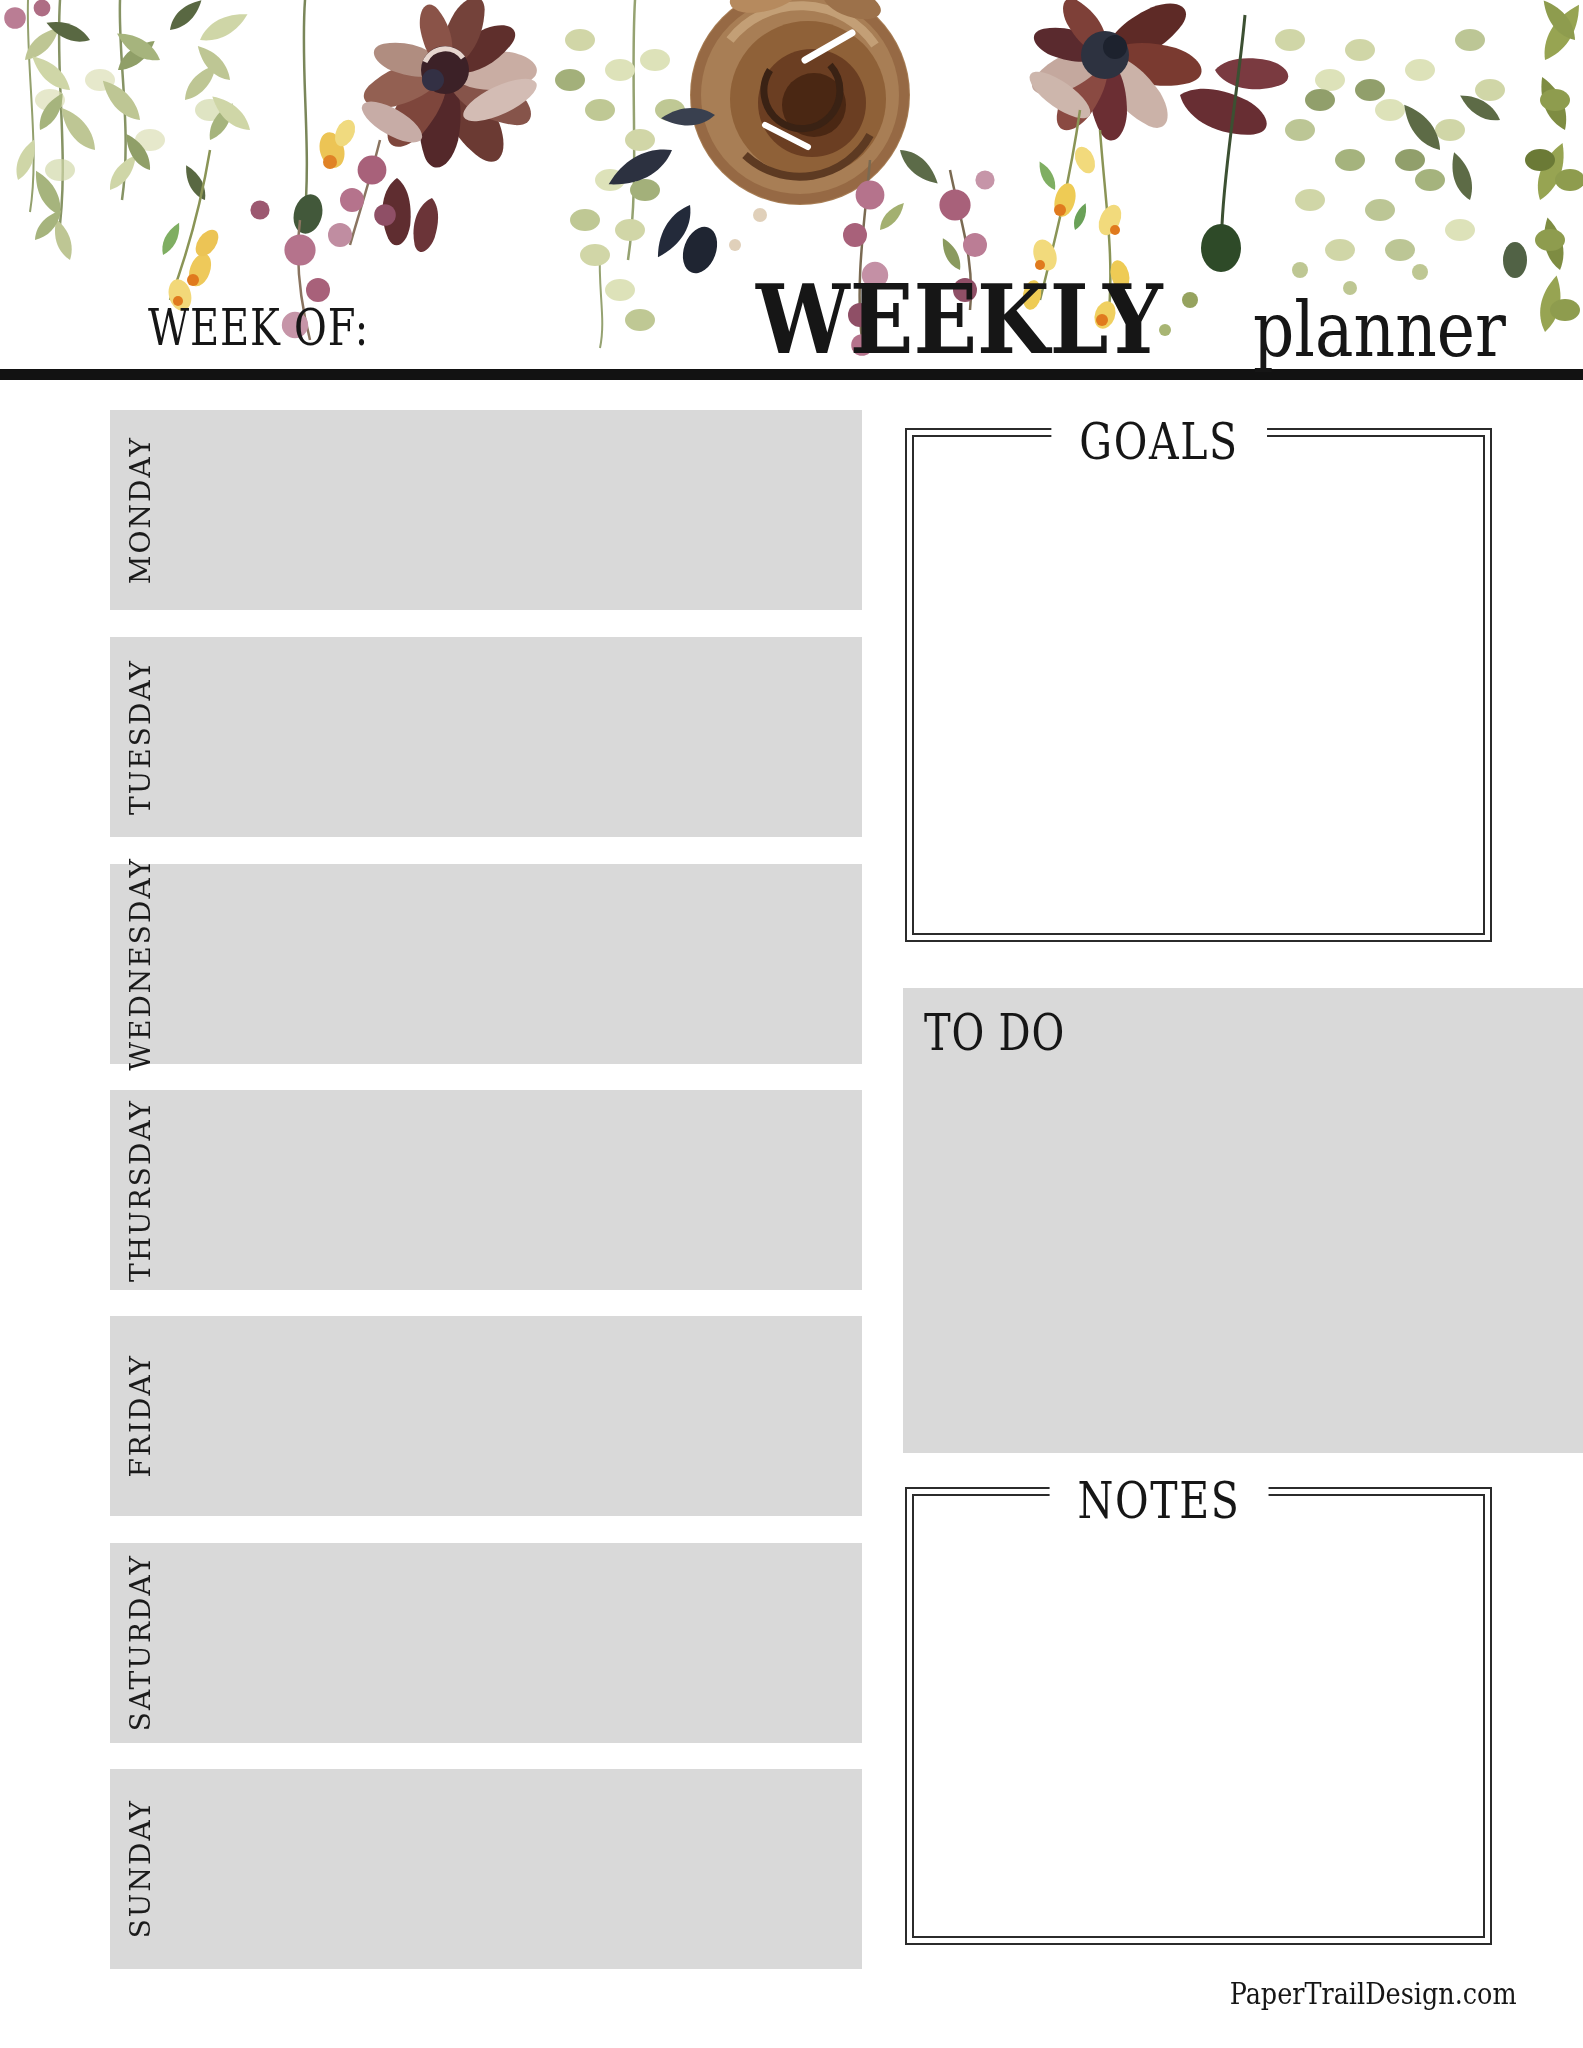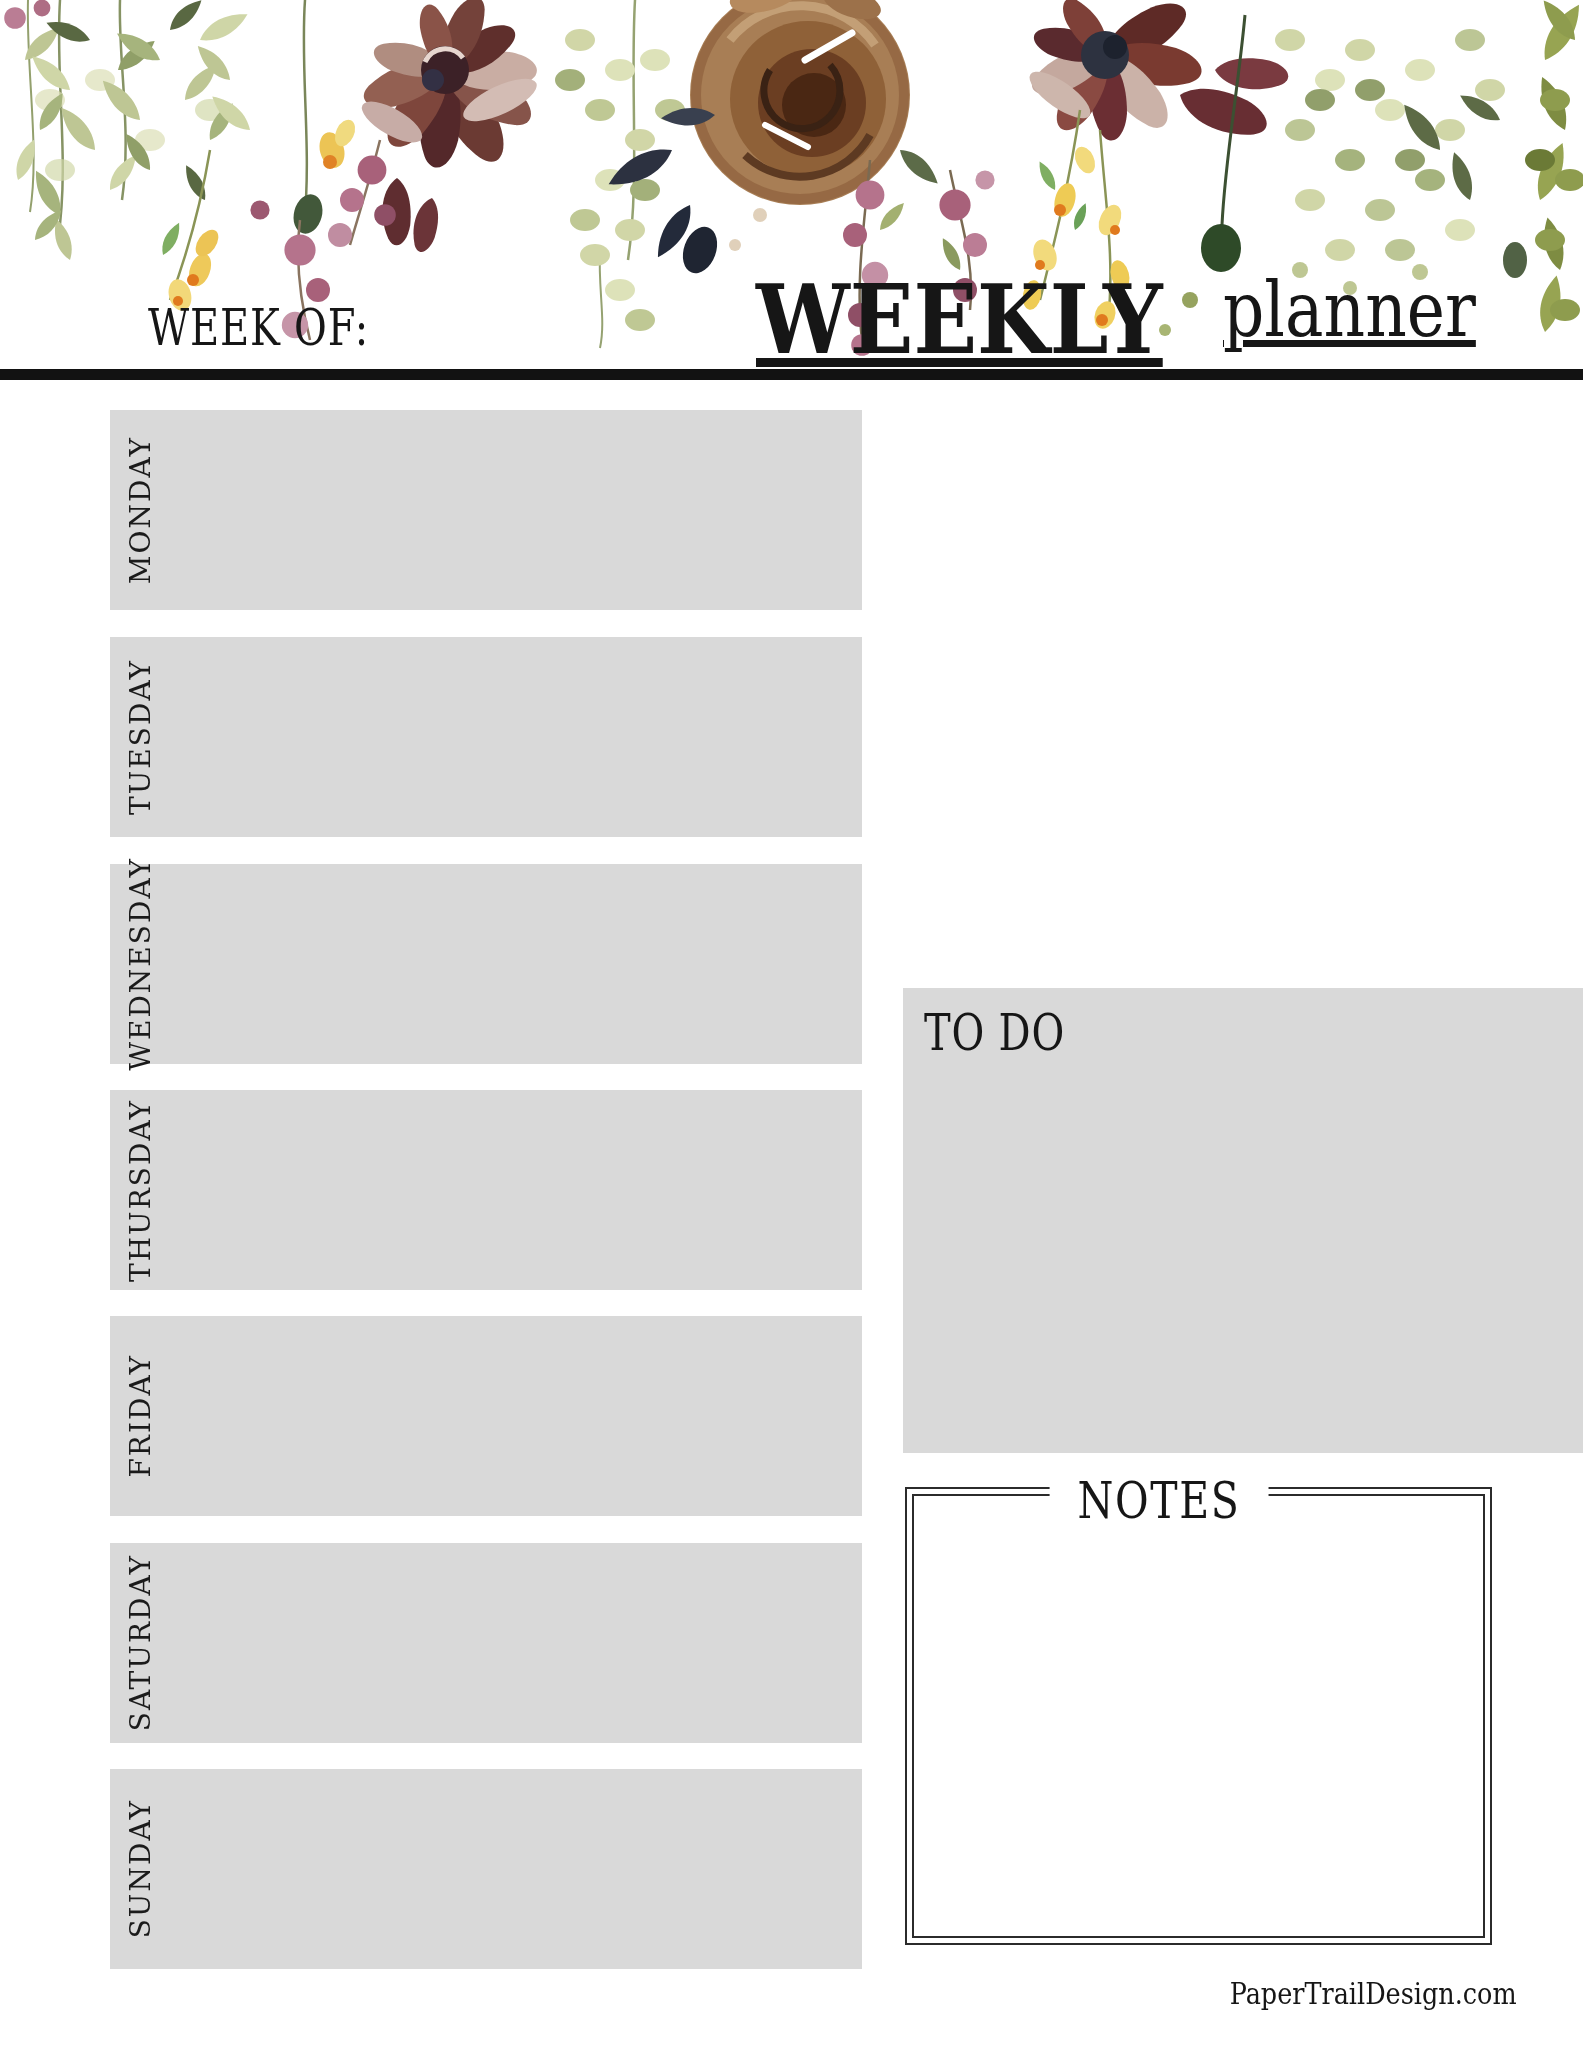--- a/index.html
+++ b/index.html
@@ -12,21 +12,21 @@
     position:absolute; left:0; top:369px; width:1583px; height:11px;
     background:#121212; z-index:3;
   }
   .week-of {
     position:absolute; left:112px; top:303px; font-size:50px; line-height:1;
     letter-spacing:1px; z-index:4; white-space:nowrap;margin-left:36px;
   }
   .squeeze { display:inline-block; transform:scaleX(0.8); transform-origin:left center; }
   .main-title {
     position:absolute; left:756px; top:272px; z-index:4;
-    display:flex; align-items:flex-start; line-height:1; white-space:nowrap;text-decoration:underline;
+    display:flex; align-items:flex-end; gap:30px; line-height:1; white-space:nowrap;
   }
   .title-weekly { font-size:96px; font-weight:bold; display:inline-block; transform:scaleX(0.87); transform-origin:left center;}
   .title-planner { font-size:76px; display:inline-block; transform:scaleX(0.85); transform-origin:left center;}
 
   .day-row {
     position:absolute; left:110px; width:752px; height:200px;
     background:#d9d9d9; z-index:2;
   }
   .day-label-col {
     position:absolute; left:8px; top:0; height:100%; width:44px;
@@ -342,20 +342,24 @@
     <div class="day-label-col">
       <span class="day-label">SATURDAY</span>
     </div>
   </div>
   <div class="day-row" style="top:1769px">
     <div class="day-label-col">
       <span class="day-label">SUNDAY</span>
     </div>
   </div>
 
+  <div class="frame-box goals-box">
+    <div class="frame-inner"></div>
+    <span class="legend-title">GOALS</span>
+  </div>
 
   <div class="todo-box">
     <span class="todo-title">TO DO</span>
   </div>
 
   <div class="frame-box notes-box">
     <div class="frame-inner"></div>
     <span class="legend-title">NOTES</span>
   </div>
 

